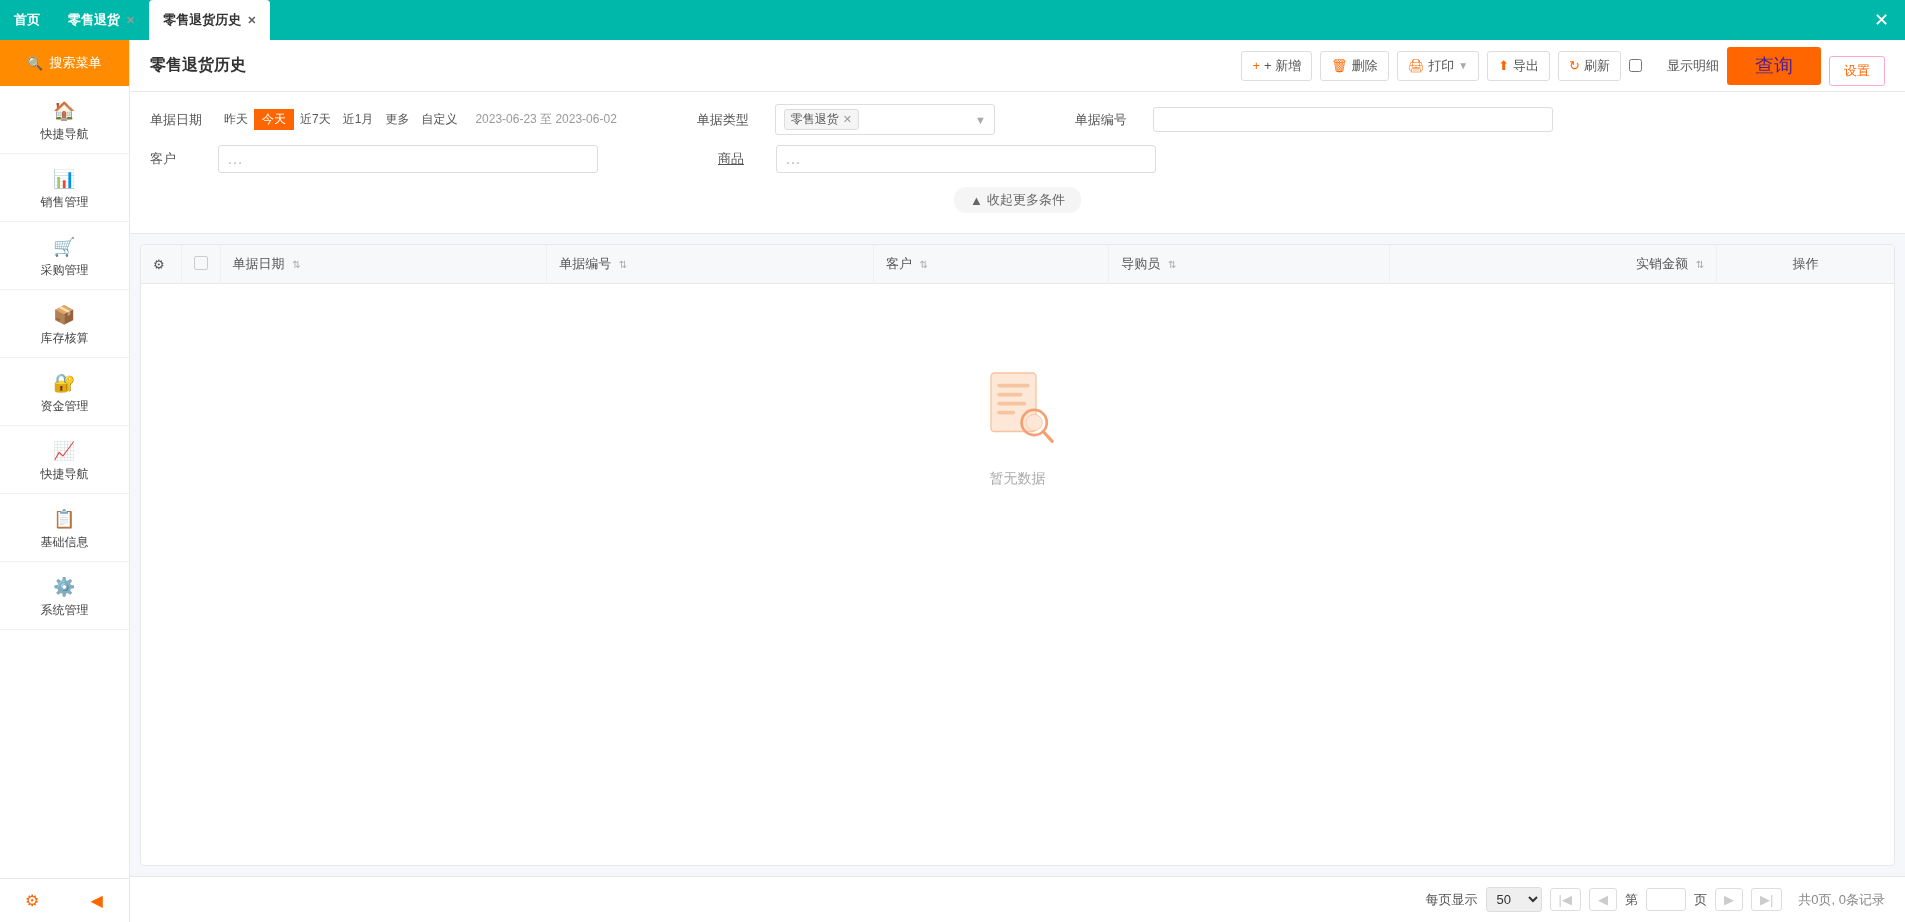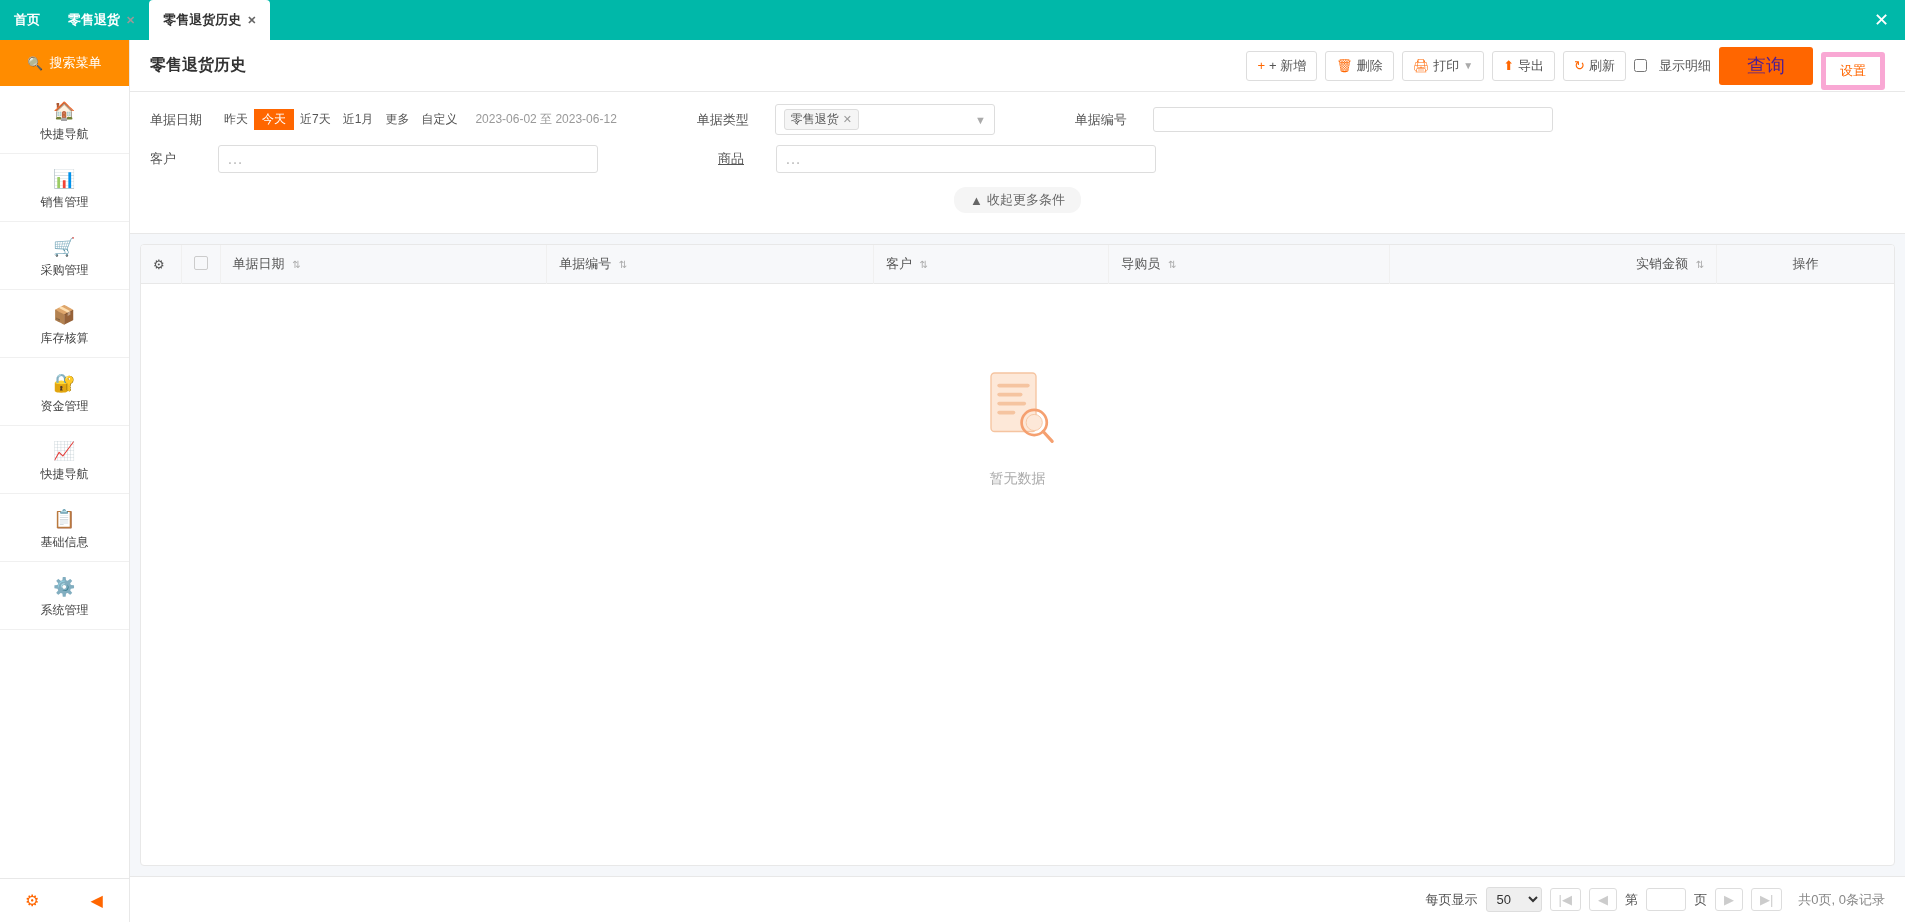--- a/index.html
+++ b/index.html
@@ -154,28 +154,28 @@
       color: #4c1d95;
       border: none;
       padding: 6px 28px;
       border-radius: 3px;
       font-size: 19px;
       cursor: pointer;
     }
     .btn-setting {
       background: #fff;
       color: #ff6600;
-      border: 5px solid #f9a8d4;
+      border: 1px solid #f9a8d4;
       padding: 5px 14px;
       border-radius: 3px;
       font-size: 13px;
       cursor: pointer;
       margin-top: 10px;
     }
-    .show-detail-label { font-size: 13px; color: #555; margin-left: 8px; }
+    .show-detail-label { font-size: 13px; color: #555; margin-left: 21px; }
 
     
     .filter-area {
       background: #fff;
       padding: 12px 20px 6px;
       border-bottom: 1px solid #e8e8e8;
       flex-shrink: 0;
     }
     .filter-row {
       display: flex;
@@ -467,21 +467,21 @@
       <div class="filter-row">
         <span class="filter-label">单据日期</span>
         <div class="date-options">
           <span class="date-opt">昨天</span>
           <span class="date-opt active">今天</span>
           <span class="date-opt">近7天</span>
           <span class="date-opt">近1月</span>
           <span class="date-opt">更多</span>
           <span class="date-opt">自定义</span>
         </div>
-        <span class="date-range-text">2023-06-02 至 2023-06-12</span>
+        <span class="date-range-text">2023-06-23 至 2023-06-02</span>
 
         <span style="flex:1; max-width:80px;"></span>
 
         <span class="filter-label" style="min-width:70px;">单据类型</span>
         <div class="filter-select-wrap" style="min-width:220px; max-width:280px;">
           <div class="filter-tag">
             <span>零售退货</span>
             <span class="filter-tag-close">✕</span>
           </div>
           <span class="filter-select-arrow">▼</span>

